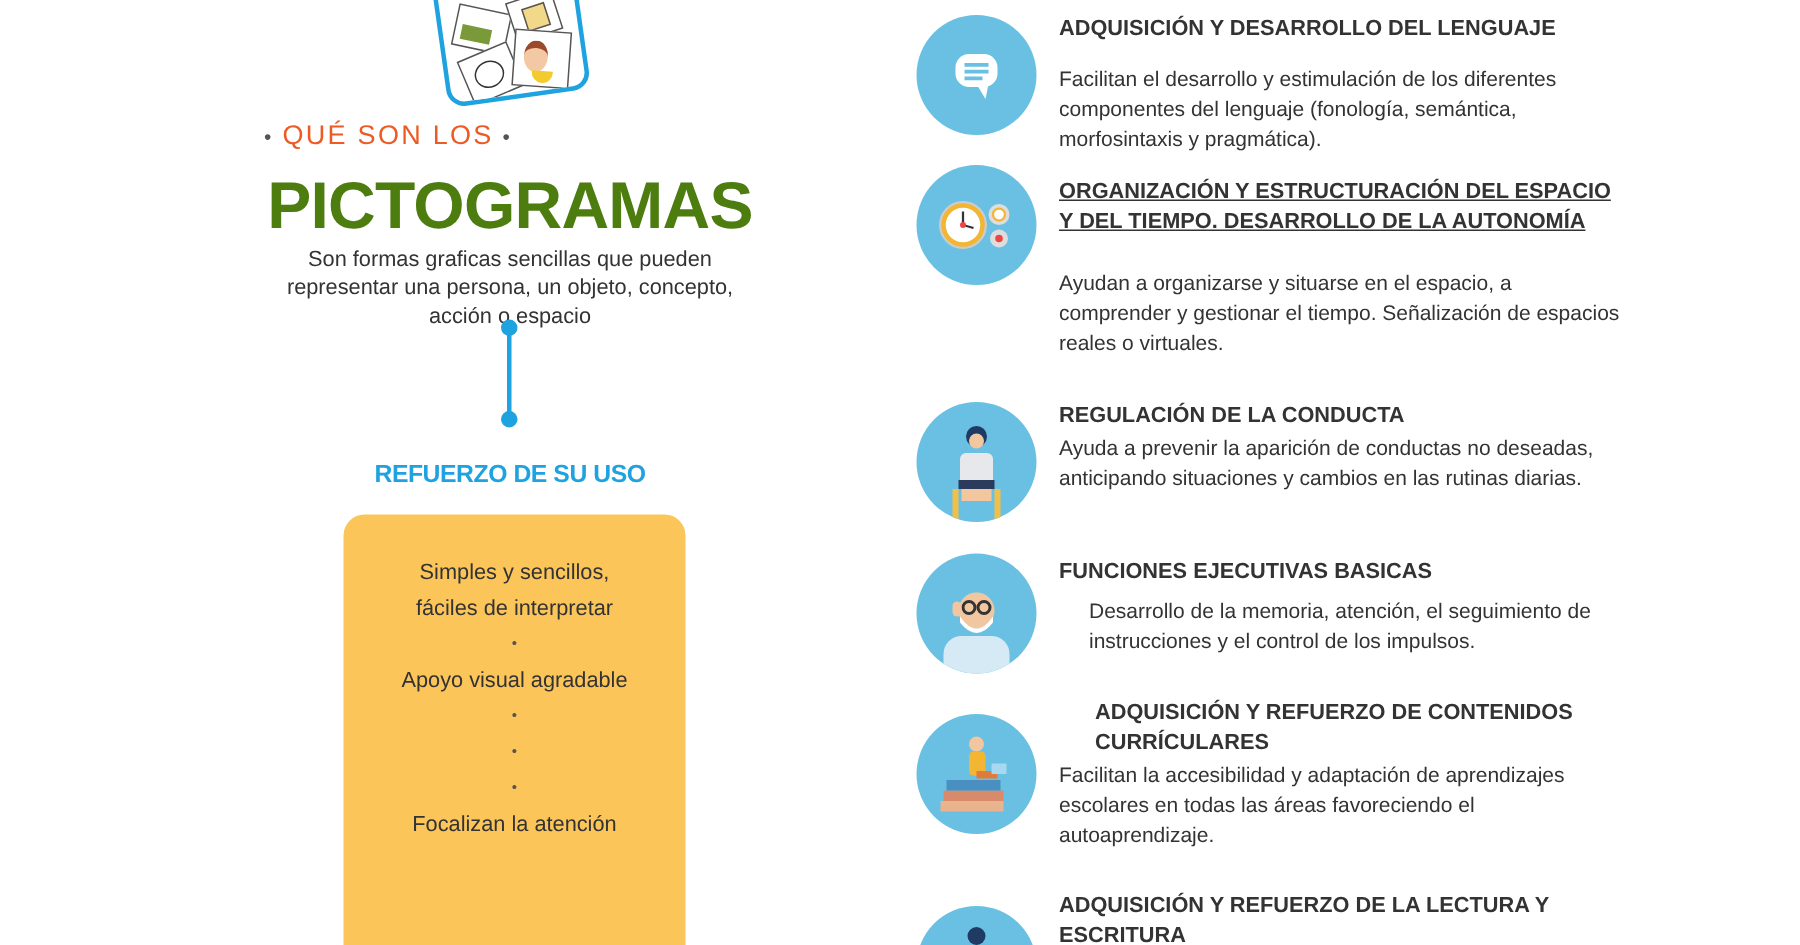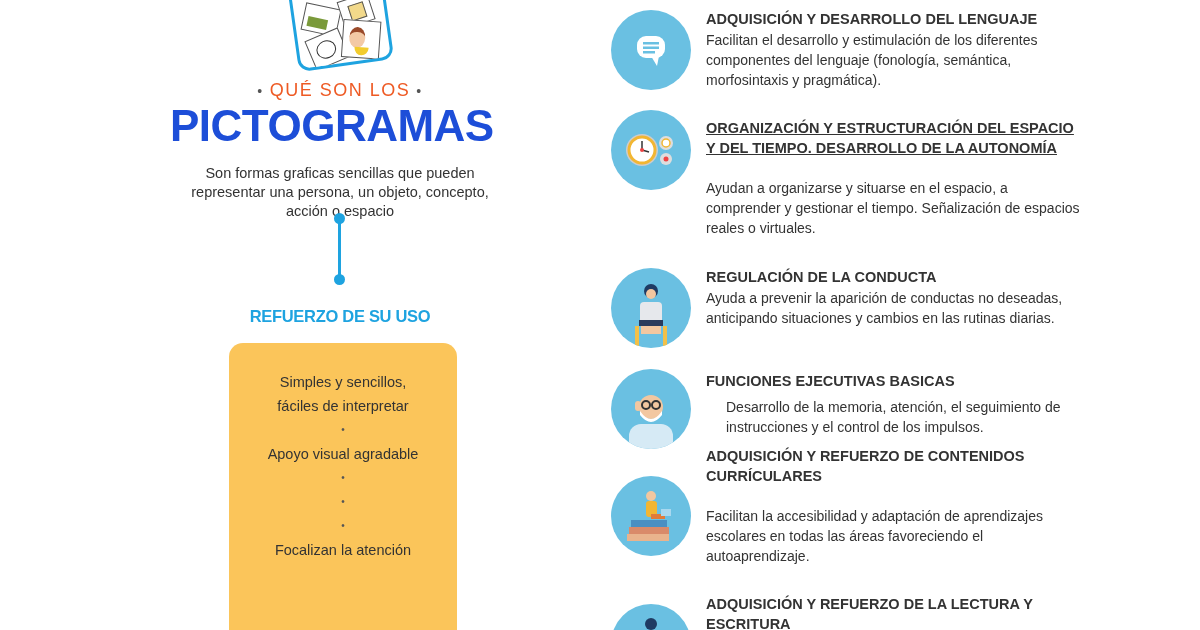--- a/index.html
+++ b/index.html
@@ -1,23 +1,23 @@
 <!DOCTYPE html>
 <html><head>
 <meta charset="utf-8">
 <style>
   html,body{margin:0;padding:0;}
   body{width:1200px;height:630px;overflow:hidden;background:#ffffff;position:relative;font-family:"Liberation Sans","DejaVu Sans",sans-serif;color:#333333;}
   .abs{position:absolute;}
   
   .hero-frame{left:292px;top:-30px;width:96px;height:96px;border:3px solid #1ea3e0;border-radius:12px;background:#fff;box-sizing:border-box;overflow:hidden;transform:rotate(-8deg);}
   .card{position:absolute;background:#fff;border:1.5px solid #555;}
-  .subtitle{left:170px;top:80px;width:340px;text-align:center;color:#ee5a24;font-size:18px;letter-spacing:1.5px;font-weight:400;}
+  .subtitle{left:170px;top:80px;width:340px;text-align:left;color:#ee5a24;font-size:18px;letter-spacing:1.5px;font-weight:400;}
   .subtitle .dot{color:#555;font-size:14px;margin:0 6px;}
-  .title{left:170px;top:100px;width:340px;text-align:left;color:#1d4ed8;font-size:44px;font-weight:900;letter-spacing:-0.5px;line-height:52px;}
+  .title{left:170px;top:112px;width:340px;text-align:center;color:#4d7c0f;font-size:44px;font-weight:900;letter-spacing:-0.5px;line-height:52px;}
   .desc{left:170px;top:152px;width:340px;text-align:center;font-size:14.5px;line-height:19px;color:#333;margin-top:12px;}
   .connector-line{left:338px;top:216px;width:3px;height:62px;background:#1ea3e0;}
   .connector-dot{width:11px;height:11px;border-radius:50%;background:#1ea3e0;}
   .adv-title{left:190px;top:307px;width:300px;text-align:center;color:#1ea3e0;font-size:16.5px;font-weight:900;letter-spacing:-0.3px;}
   .adv-box{left:229px;top:343px;width:228px;height:300px;background:#fbc55a;border-radius:14px;}
   .adv-list{left:229px;top:370px;width:228px;text-align:center;font-size:14.5px;color:#333;}
   .adv-item{line-height:24px;}
   .adv-sep{height:24px;line-height:24px;font-size:10px;color:#555;}
   
   .icon-circle{position:absolute;width:80px;height:80px;border-radius:50%;background:#6ac0e2;overflow:hidden;}
@@ -68,21 +68,21 @@
 <div class="icon-circle" style="left:611px;top:10px;">
   <svg width="80" height="80" viewBox="0 0 80 80">
       <rect x="26" y="26" width="28" height="22" rx="9" fill="#fff"></rect>
       <polygon points="40,46 48,46 46,56" fill="#fff"></polygon>
       <rect x="32" y="32" width="16" height="2.5" fill="#6ac0e2"></rect>
       <rect x="32" y="36.5" width="16" height="2.5" fill="#6ac0e2"></rect>
       <rect x="32" y="41" width="12" height="2.5" fill="#6ac0e2"></rect>
     </svg>
 </div>
 <div class="item-title" style="top:9px;">ADQUISICIÓN Y  DESARROLLO DEL LENGUAJE</div>
-<div class="item-text" style="top:30px;">Facilitan el desarrollo y estimulación de los diferentes componentes del lenguaje (fonología, semántica, morfosintaxis y pragmática).</div>
+<div class="item-text" style="top:42px;">Facilitan el desarrollo y estimulación de los diferentes componentes del lenguaje (fonología, semántica, morfosintaxis y pragmática).</div>
 
 <div class="icon-circle" style="left:611px;top:110px;">
   <svg width="80" height="80" viewBox="0 0 80 80">
       <circle cx="31" cy="40" r="16" fill="#ccc"></circle>
       <circle cx="31" cy="40" r="13" fill="#fff" stroke="#f2b632" stroke-width="3"></circle>
       <line x1="31" y1="40" x2="31" y2="31" stroke="#333" stroke-width="1.5"></line>
       <line x1="31" y1="40" x2="38" y2="42" stroke="#333" stroke-width="1.5"></line>
       <circle cx="31" cy="40" r="2" fill="#e44"></circle>
       <circle cx="55" cy="33" r="7" fill="#ddd"></circle>
       <circle cx="55" cy="33" r="4" fill="#fff" stroke="#f2b632" stroke-width="1.5"></circle>
@@ -124,21 +124,21 @@
   <svg width="80" height="80" viewBox="0 0 80 80">
       <rect x="16" y="58" width="42" height="7" fill="#e9b38d"></rect>
       <rect x="18" y="51" width="40" height="7" fill="#d98a6a"></rect>
       <rect x="20" y="44" width="36" height="7" fill="#4a8fc2"></rect>
       <circle cx="40" cy="20" r="5" fill="#f2c7a0"></circle>
       <rect x="35" y="25" width="11" height="16" rx="3" fill="#f2b632"></rect>
       <rect x="40" y="38" width="14" height="5" fill="#e07b39"></rect>
       <rect x="50" y="33" width="10" height="7" fill="#a8d8ef"></rect>
     </svg>
 </div>
-<div class="item-title" style="top:446px;">ADQUISICIÓN Y REFUERZO DE CONTENIDOS CURRÍCULARES</div>
+<div class="item-title" style="top:465px;margin-left:24px;">ADQUISICIÓN Y REFUERZO DE CONTENIDOS CURRÍCULARES</div>
 <div class="item-text" style="top:506px;">Facilitan la accesibilidad y adaptación de aprendizajes escolares en todas las áreas favoreciendo el autoaprendizaje.</div>
 
 <div class="icon-circle" style="left:611px;top:604px;">
   <svg width="80" height="80" viewBox="0 0 80 80">
       <circle cx="40" cy="20" r="6" fill="#1f3b63"></circle>
     </svg>
 </div>
 <div class="item-title" style="top:594px;">ADQUISICIÓN Y REFUERZO DE LA LECTURA Y ESCRITURA</div>
 
 </body></html>

